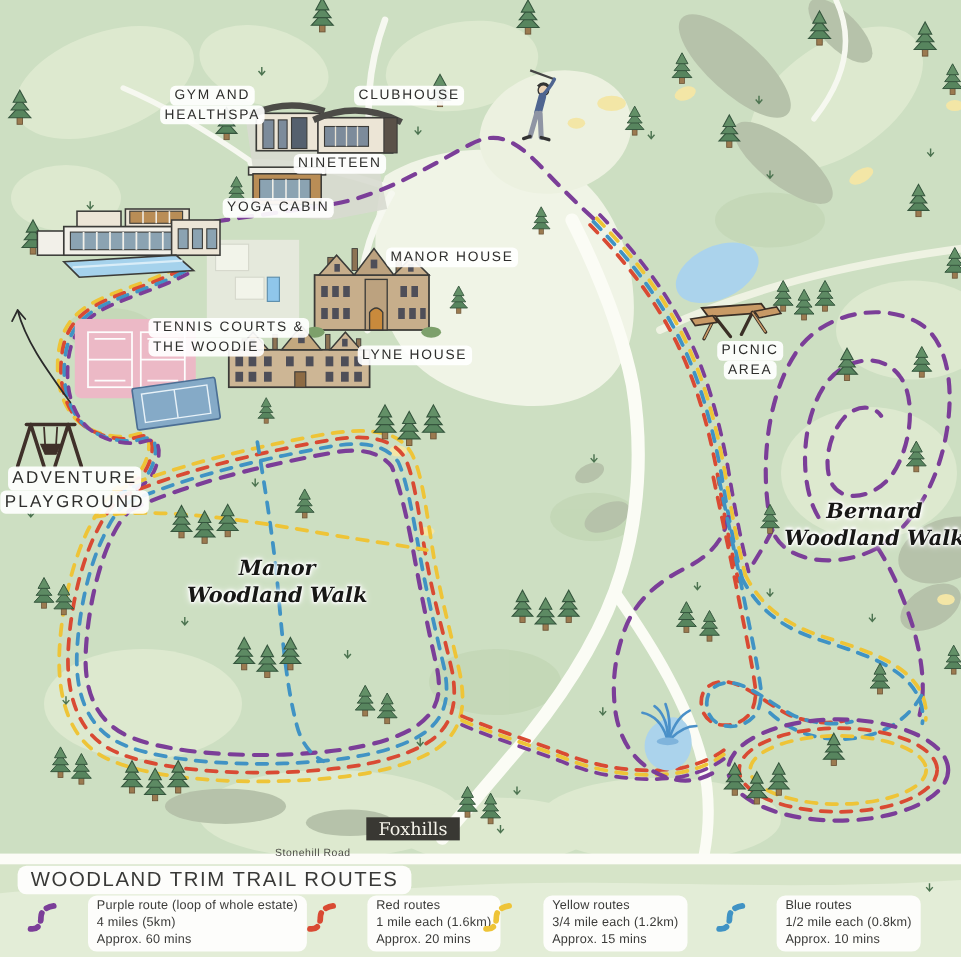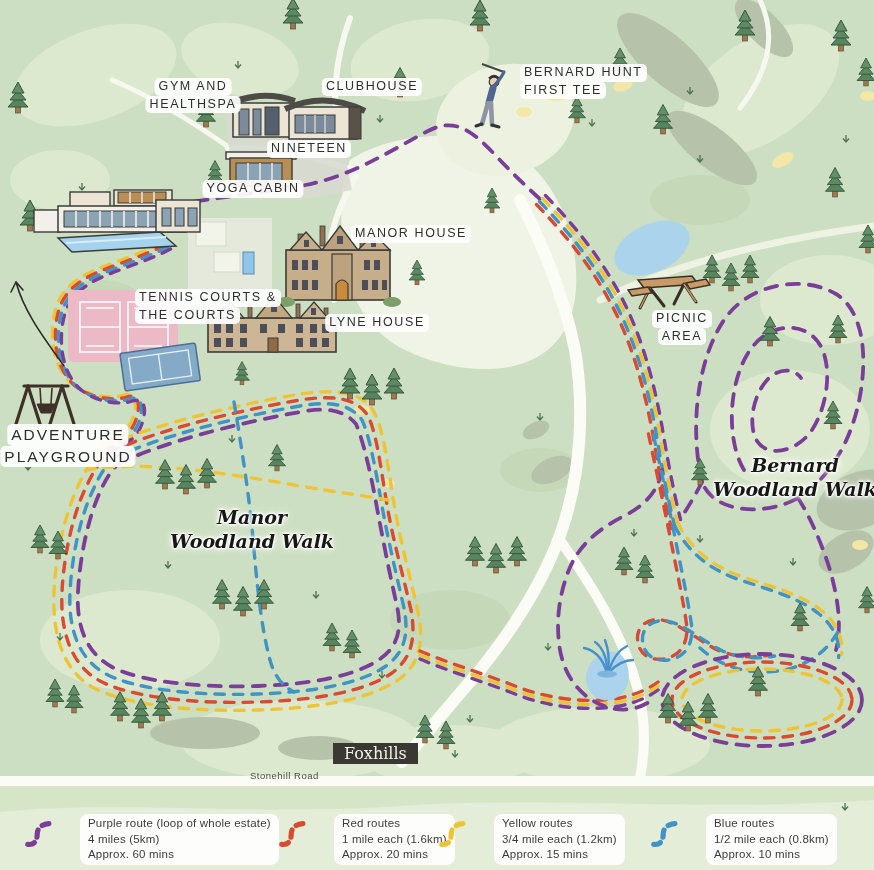--- a/index.html
+++ b/index.html
@@ -442,30 +442,26 @@
   </div>
   <div class="lbl center" style="left:372px;top:78px">
     <span>CLUBHOUSE</span>
   </div>
   <div class="lbl center" style="left:309px;top:140px">
     <span>NINETEEN</span>
   </div>
   <div class="lbl center" style="left:253px;top:180px">
     <span>YOGA CABIN</span>
   </div>
-  <div class="lbl left" style="left:520px;top:64px">
-    <span>BERNARD HUNT</span>
-        <span>FIRST TEE</span>
-  </div>
   <div class="lbl center" style="left:411px;top:225px">
     <span>MANOR HOUSE</span>
   </div>
   <div class="lbl left" style="left:135px;top:289px">
     <span>TENNIS COURTS &amp;</span>
-        <span>THE COURTS</span>
+        <span>THE WOODIE</span>
   </div>
   <div class="lbl center" style="left:377px;top:314px">
     <span>LYNE HOUSE</span>
   </div>
   <div class="lbl center" style="left:682px;top:310px">
     <span>PICNIC</span>
         <span>AREA</span>
   </div>
   <div class="lbl center big" style="left:68px;top:424px">
     <span>ADVENTURE</span>
@@ -476,20 +472,21 @@
         <span>Woodland Walk</span>
   </div>
   <div class="walk" style="left:795px;top:454px">
     <span>Bernard</span>
         <span>Woodland Walk</span>
   </div>
   <div class="foxhills">Foxhills</div>
   <div class="road-label">Stonehill Road</div>
 </div>
 
+<div class="legend-title">WOODLAND TRIM TRAIL ROUTES</div>
 
 <div class="leg-item" style="left:24px">
   <svg width="34" height="34" viewBox="0 0 36 34">
     <path d="M4,28 C11,29 14,24 14,17 C14,9 22,5 32,6" fill="none" stroke="#7b3e98" stroke-width="5.5" stroke-dasharray="7.5 6.5" stroke-linecap="round"></path>
   </svg>
   <div class="txt">
     <span>Purple route (loop of whole estate)</span>
     <span>4 miles (5km)</span>
     <span>Approx. 60 mins</span>
   </div>

